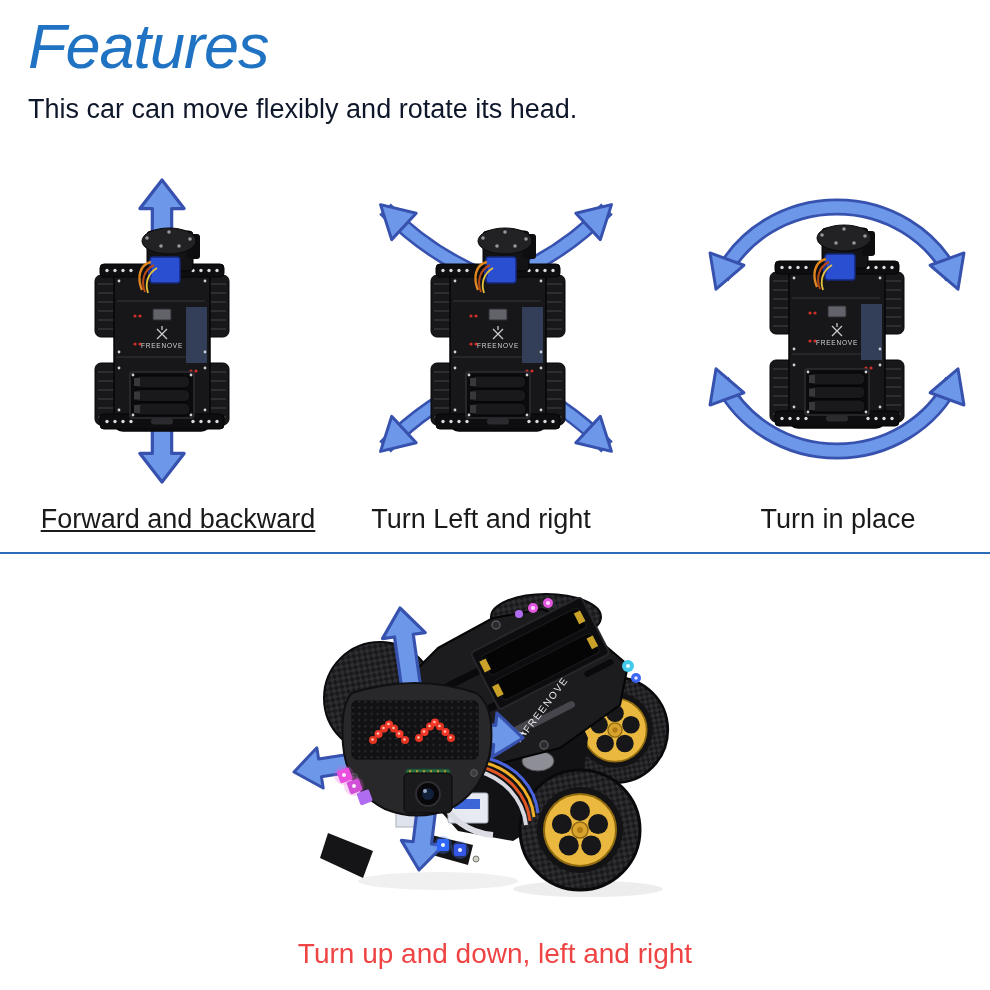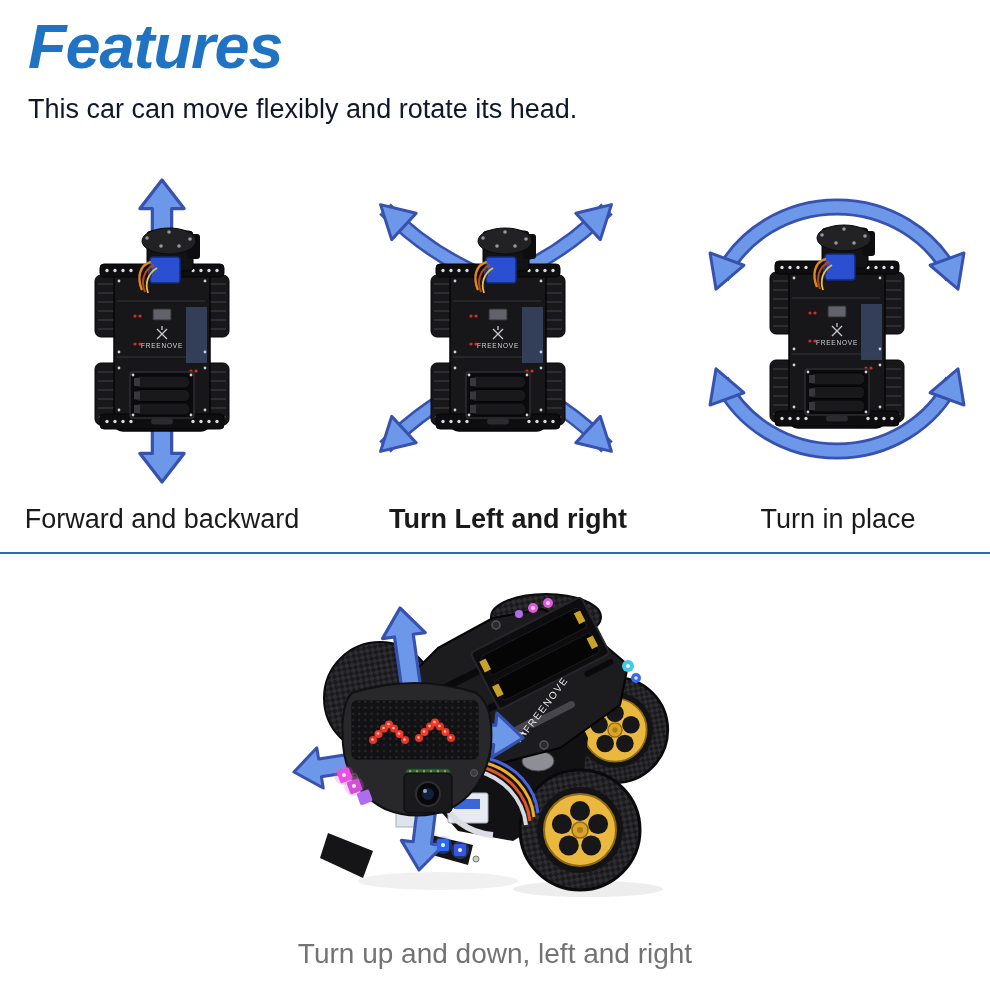--- a/index.html
+++ b/index.html
@@ -2,40 +2,40 @@
 <html><head>
 <meta charset="utf-8">
 <style>
   html,body{margin:0;padding:0;}
   body{
     width:990px;height:990px;position:relative;background:#ffffff;
     font-family:"Liberation Sans", sans-serif;overflow:hidden;
   }
   .page-title{
     position:absolute;left:28px;top:10px;margin:0;
-    font-size:63px;font-weight:700;font-style:italic;
+    font-size:63px;font-weight:400;font-style:italic;
     color:#2073c2;letter-spacing:-1px;
   }
   .page-subtitle{
     position:absolute;left:28px;top:94px;margin:0;
     font-size:27px;color:#0f172a;
   }
   .fig{position:absolute;}
   .fig-caption{
     position:absolute;top:504px;font-size:27px;color:#1a1a1a;text-align:center;
   }
-  .cap-1{left:0;width:324px;}
-  .cap-2{left:346px;width:324px;font-weight:bold;}
+  .cap-1{left:16px;width:324px;text-decoration:underline;}
+  .cap-2{left:319px;width:324px;}
   .cap-3{left:676px;width:324px;}
   .divider{
     position:absolute;left:0;top:552px;width:990px;height:2px;background:#2a6cb7;
   }
   .bottom-caption{
     position:absolute;left:0;top:938px;width:990px;text-align:center;
-    font-size:28px;color:#737373;
+    font-size:28px;color:#ef4444;
   }
 </style>
 </head>
 <body>
 
 <svg width="0" height="0" style="position:absolute" aria-hidden="true">
   <defs>
     <g id="blockArrow">
       <polygon points="0,0 24,31 10.5,31 10.5,96 -10.5,96 -10.5,31 -24,31" fill="#6d97e8" stroke="#3752ae" stroke-width="3.5" stroke-linejoin="round"></polygon>
     </g>

